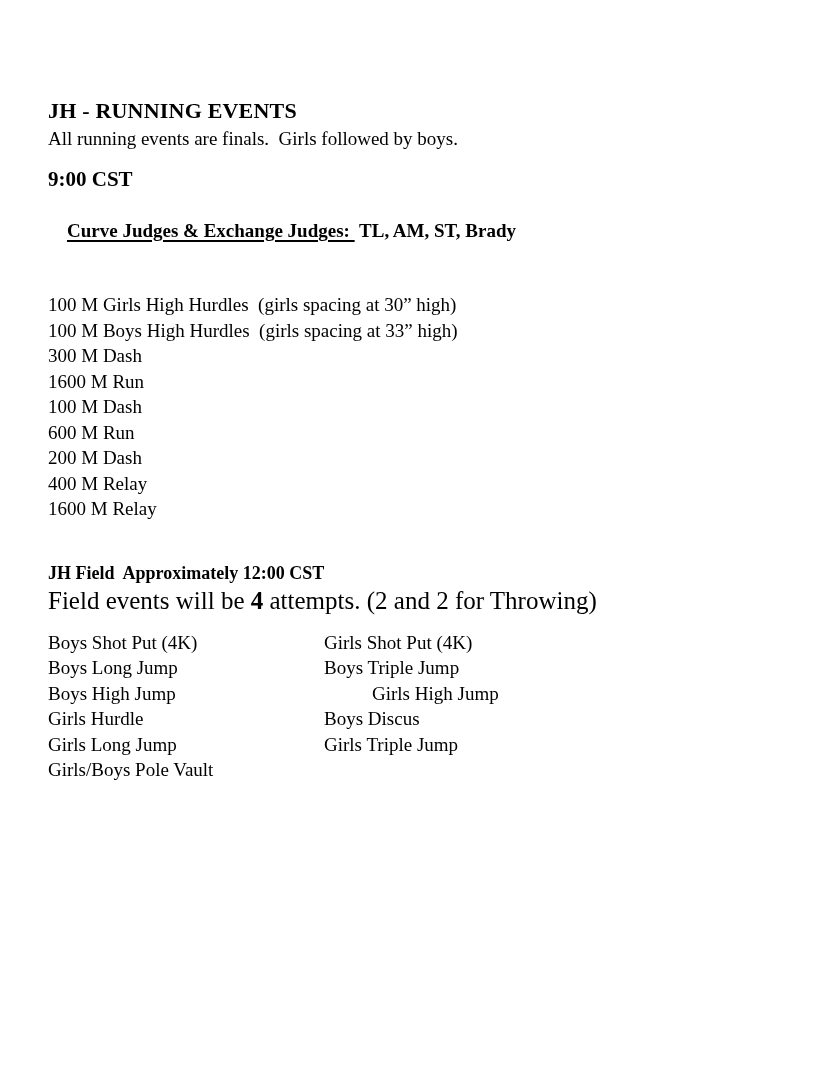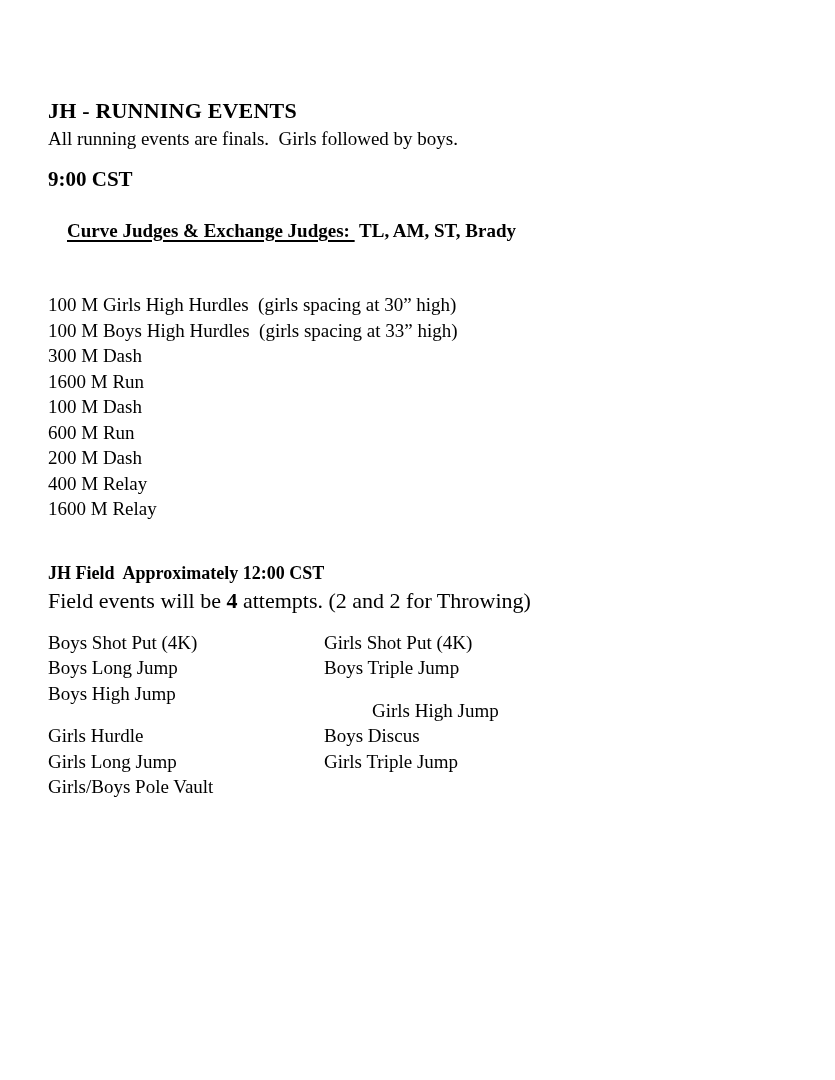--- a/index.html
+++ b/index.html
@@ -50,36 +50,36 @@
     font-size: 19px;
     line-height: 25.5px;
   }
   .field-title {
     margin-top: 36px;
     font-size: 18px;
     line-height: 30px;
     font-weight: bold;
   }
   .field-subtitle {
-    font-size: 22px;
+    font-size: 25px;
     line-height: 26px;
   }
   .bold { font-weight: bold; }
   .field-rows {
     margin-top: 16px;
     font-size: 19px;
     line-height: 25.5px;
   }
   .field-row { display: flex; gap: 28px; }
   .cell-left {
     flex: none;
     width: 248px;
   }
   .cell-right { flex: none; }
-  .cell-right.indent { padding-left: 48px; margin-top: 17px; }
+  .cell-right.indent { padding-left: 48px; }
 </style>
 </head>
 <body>
 
 <div class="page">
 
   <div class="running-title txt">JH - RUNNING EVENTS</div>
 
   <div class="running-subtitle txt">All running events are finals.  Girls followed by boys.</div>
 

